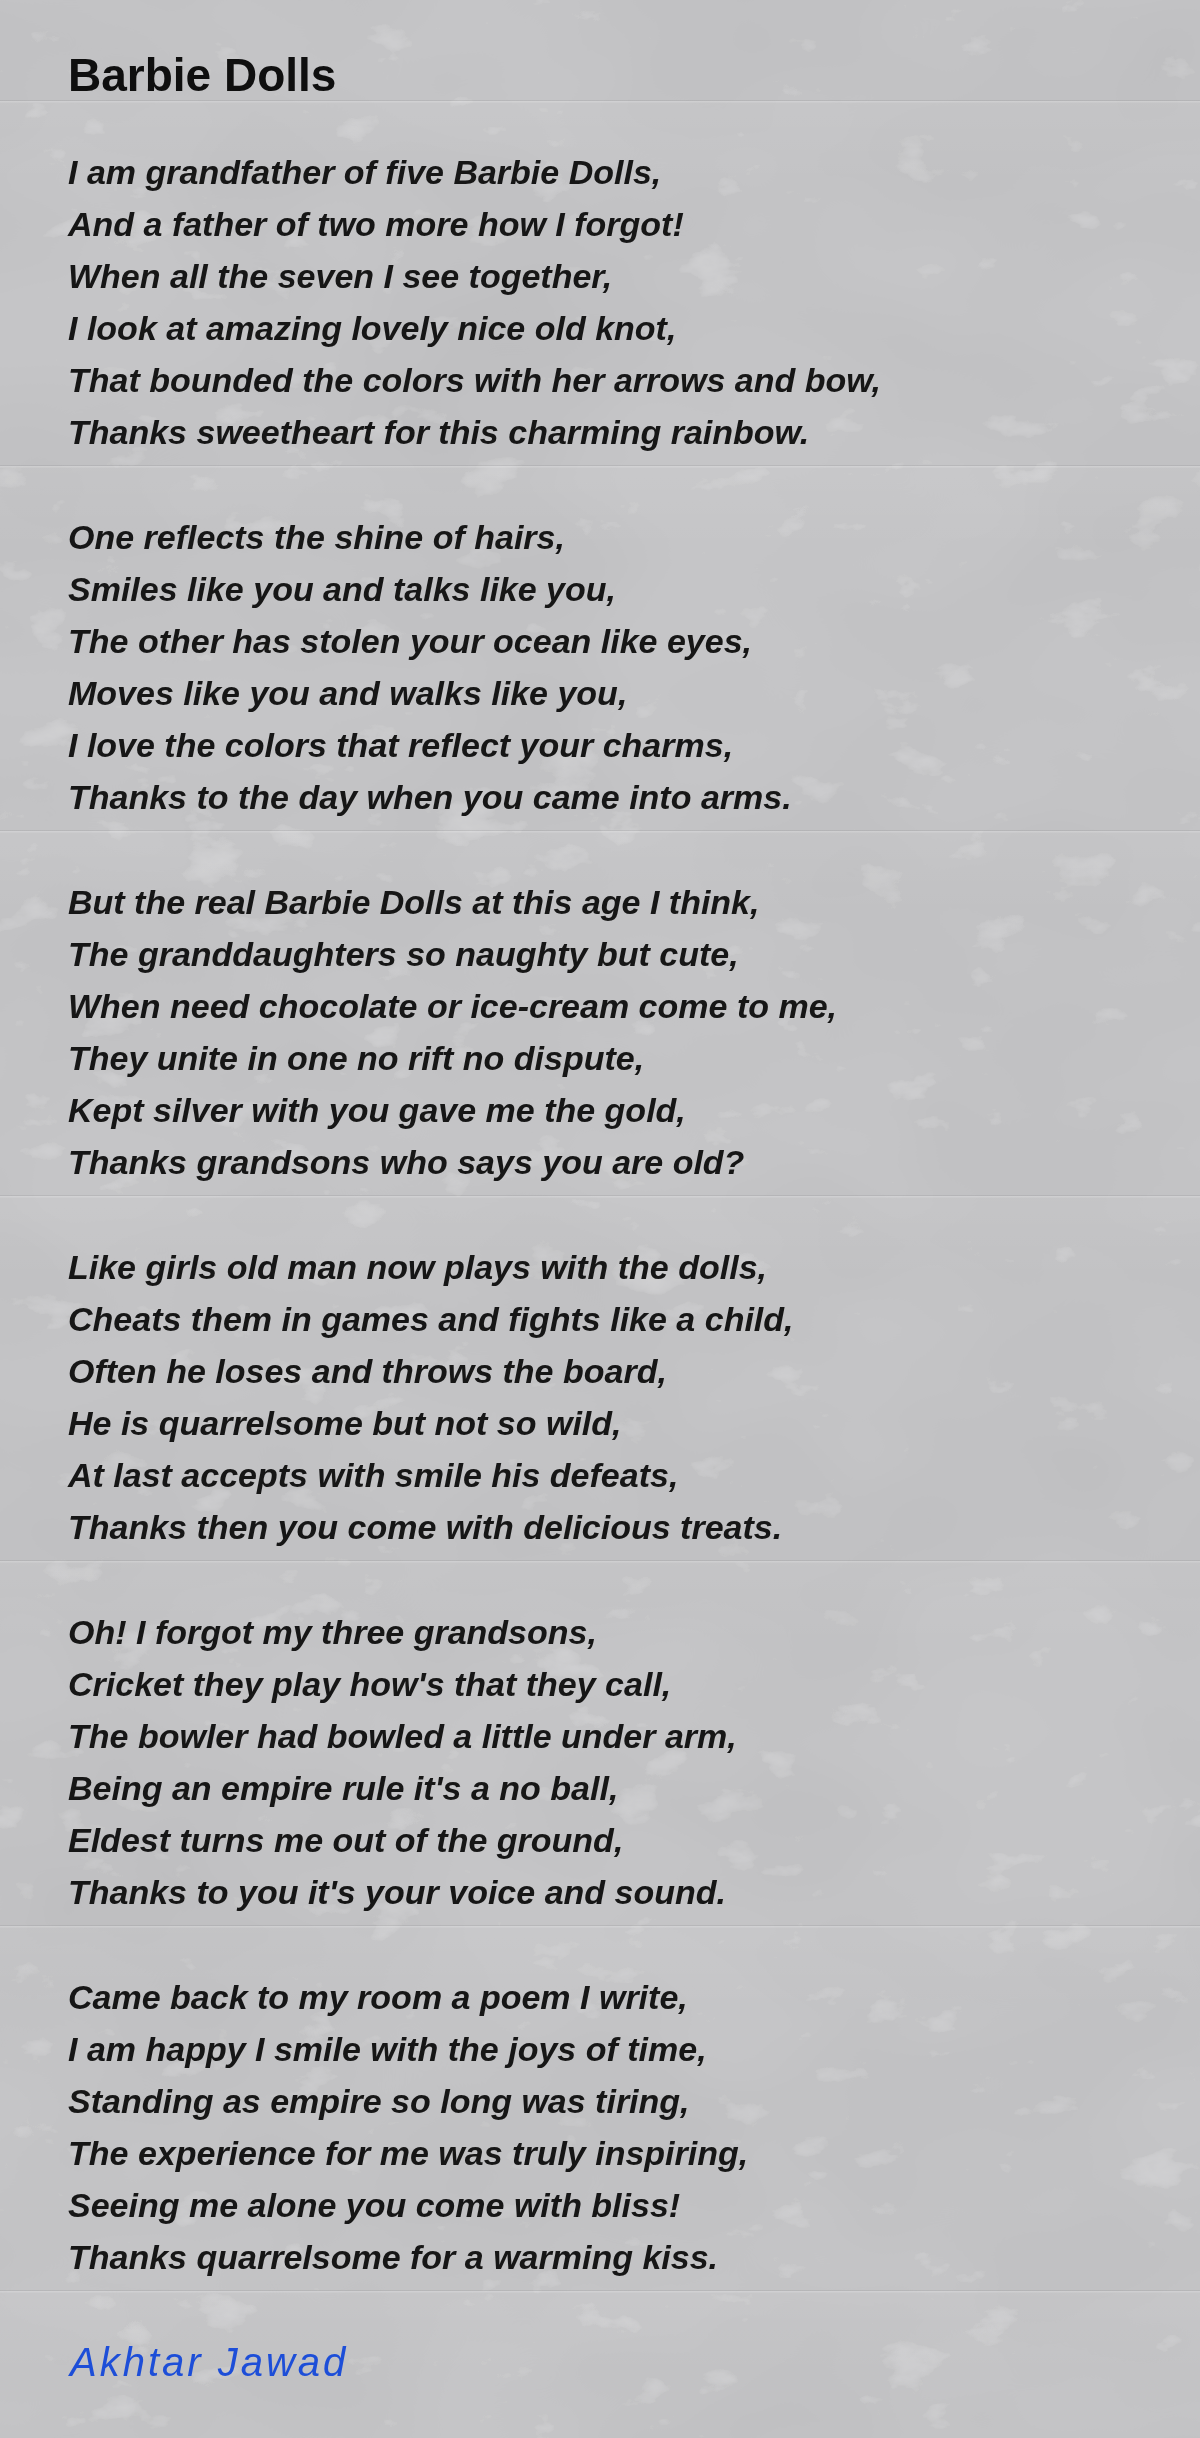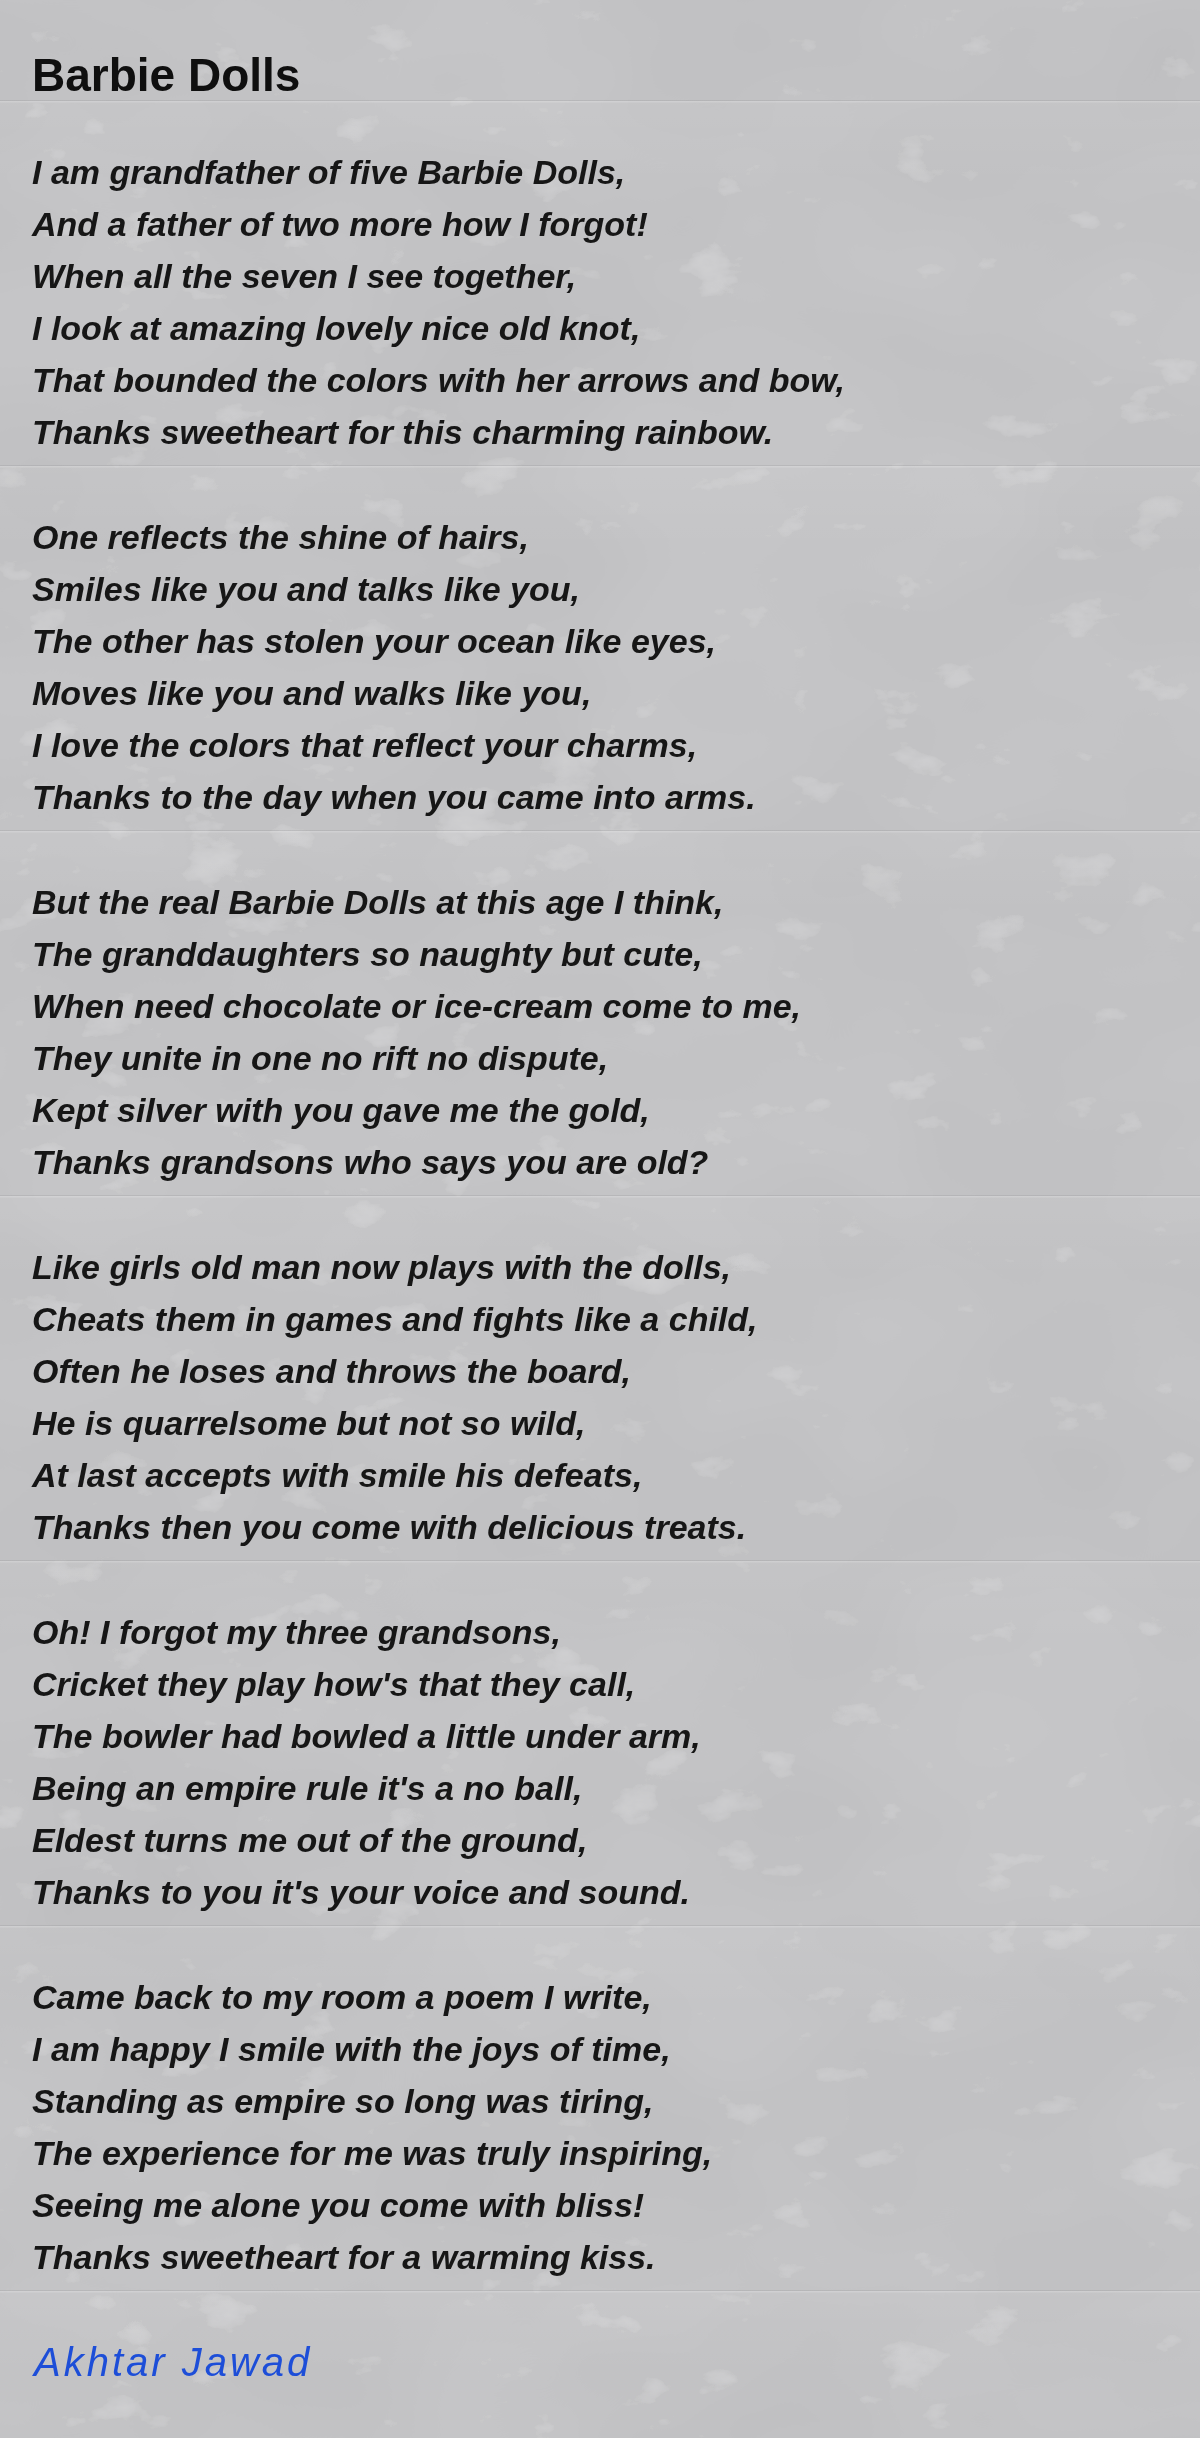--- a/index.html
+++ b/index.html
@@ -33,21 +33,21 @@
       rgba(70,70,74,0.10) 0px,
       rgba(70,70,74,0.10) 1px,
       rgba(255,255,255,0.22) 1px,
       rgba(255,255,255,0.22) 2px,
       rgba(255,255,255,0.06) 3px,
       rgba(255,255,255,0.00) 85px);
   }
   .content {
     position: relative;
     z-index: 2;
-    padding: 0 0 0 32px;
+    padding: 0 0 0 68px;
   }
   h1.title {
     margin: 50px 0 46px 0;
     font-size: 46px;
     line-height: 50px;
     font-weight: 700;
     color: #0f0f0f;
     letter-spacing: 0px;
     white-space: nowrap;
   }
@@ -152,17 +152,17 @@
         <span class="line">Being an empire rule it's a no ball,</span>
         <span class="line">Eldest turns me out of the ground,</span>
         <span class="line">Thanks to you it's your voice and sound.</span>
       </p>
       <p class="stanza">
         <span class="line">Came back to my room a poem I write,</span>
         <span class="line">I am happy I smile with the joys of time,</span>
         <span class="line">Standing as empire so long was tiring,</span>
         <span class="line">The experience for me was truly inspiring,</span>
         <span class="line">Seeing me alone you come with bliss!</span>
-        <span class="line">Thanks sweetheart for a warming kiss.</span>
+        <span class="line">Thanks quarrelsome for a warming kiss.</span>
       </p>
     </div>
   <div class="author">Akhtar Jawad</div>
 </main>
 
 </body></html>

